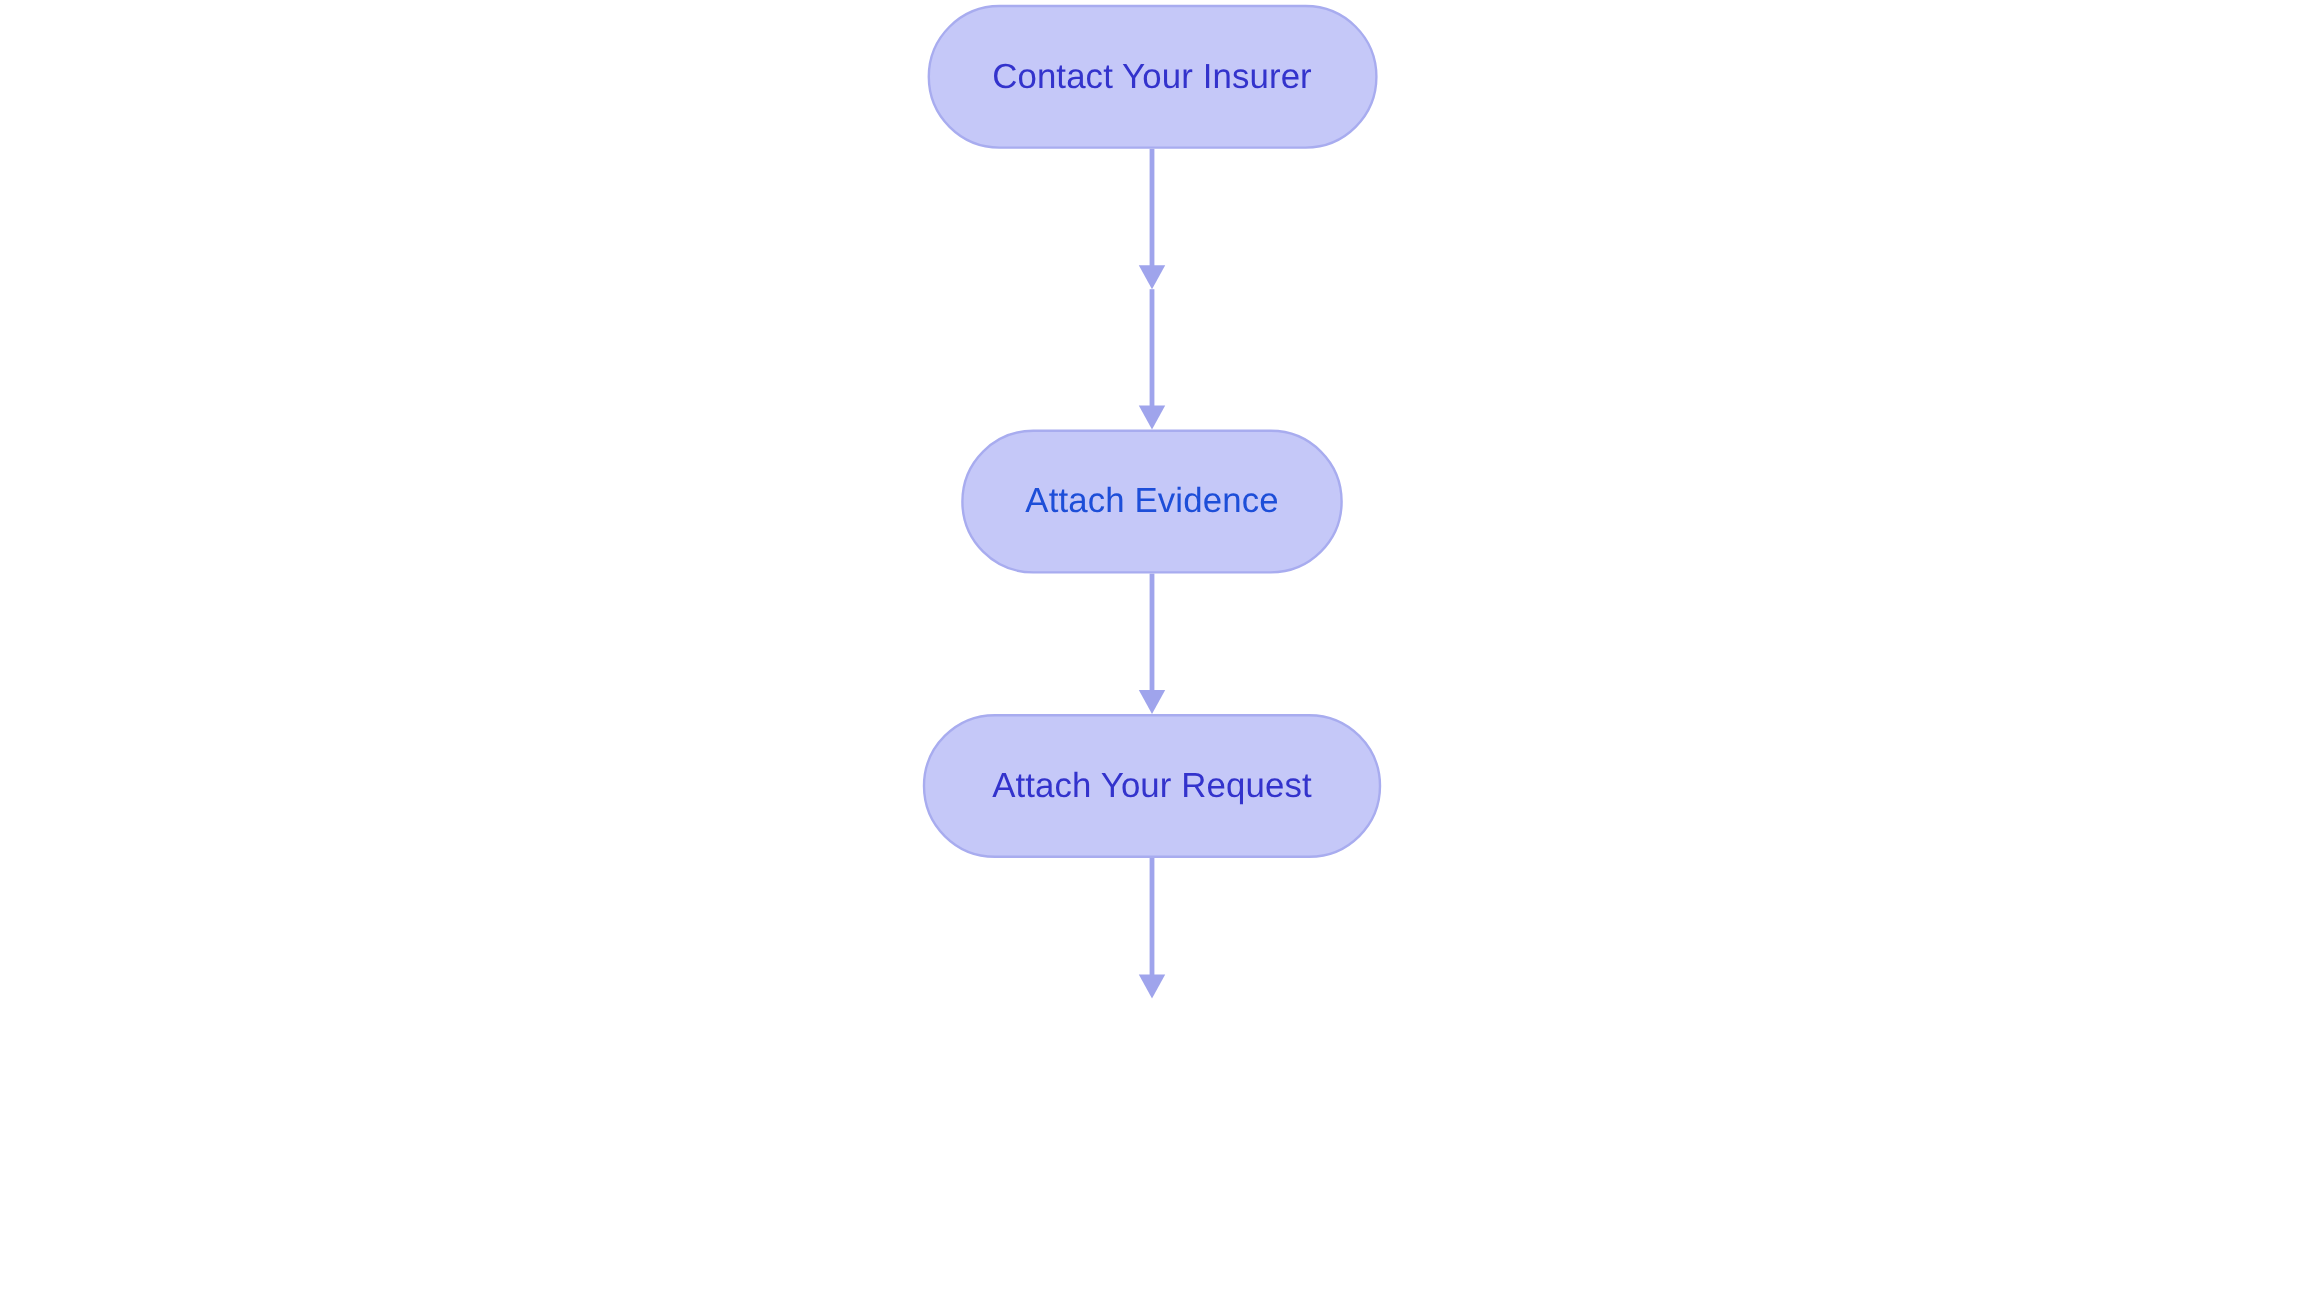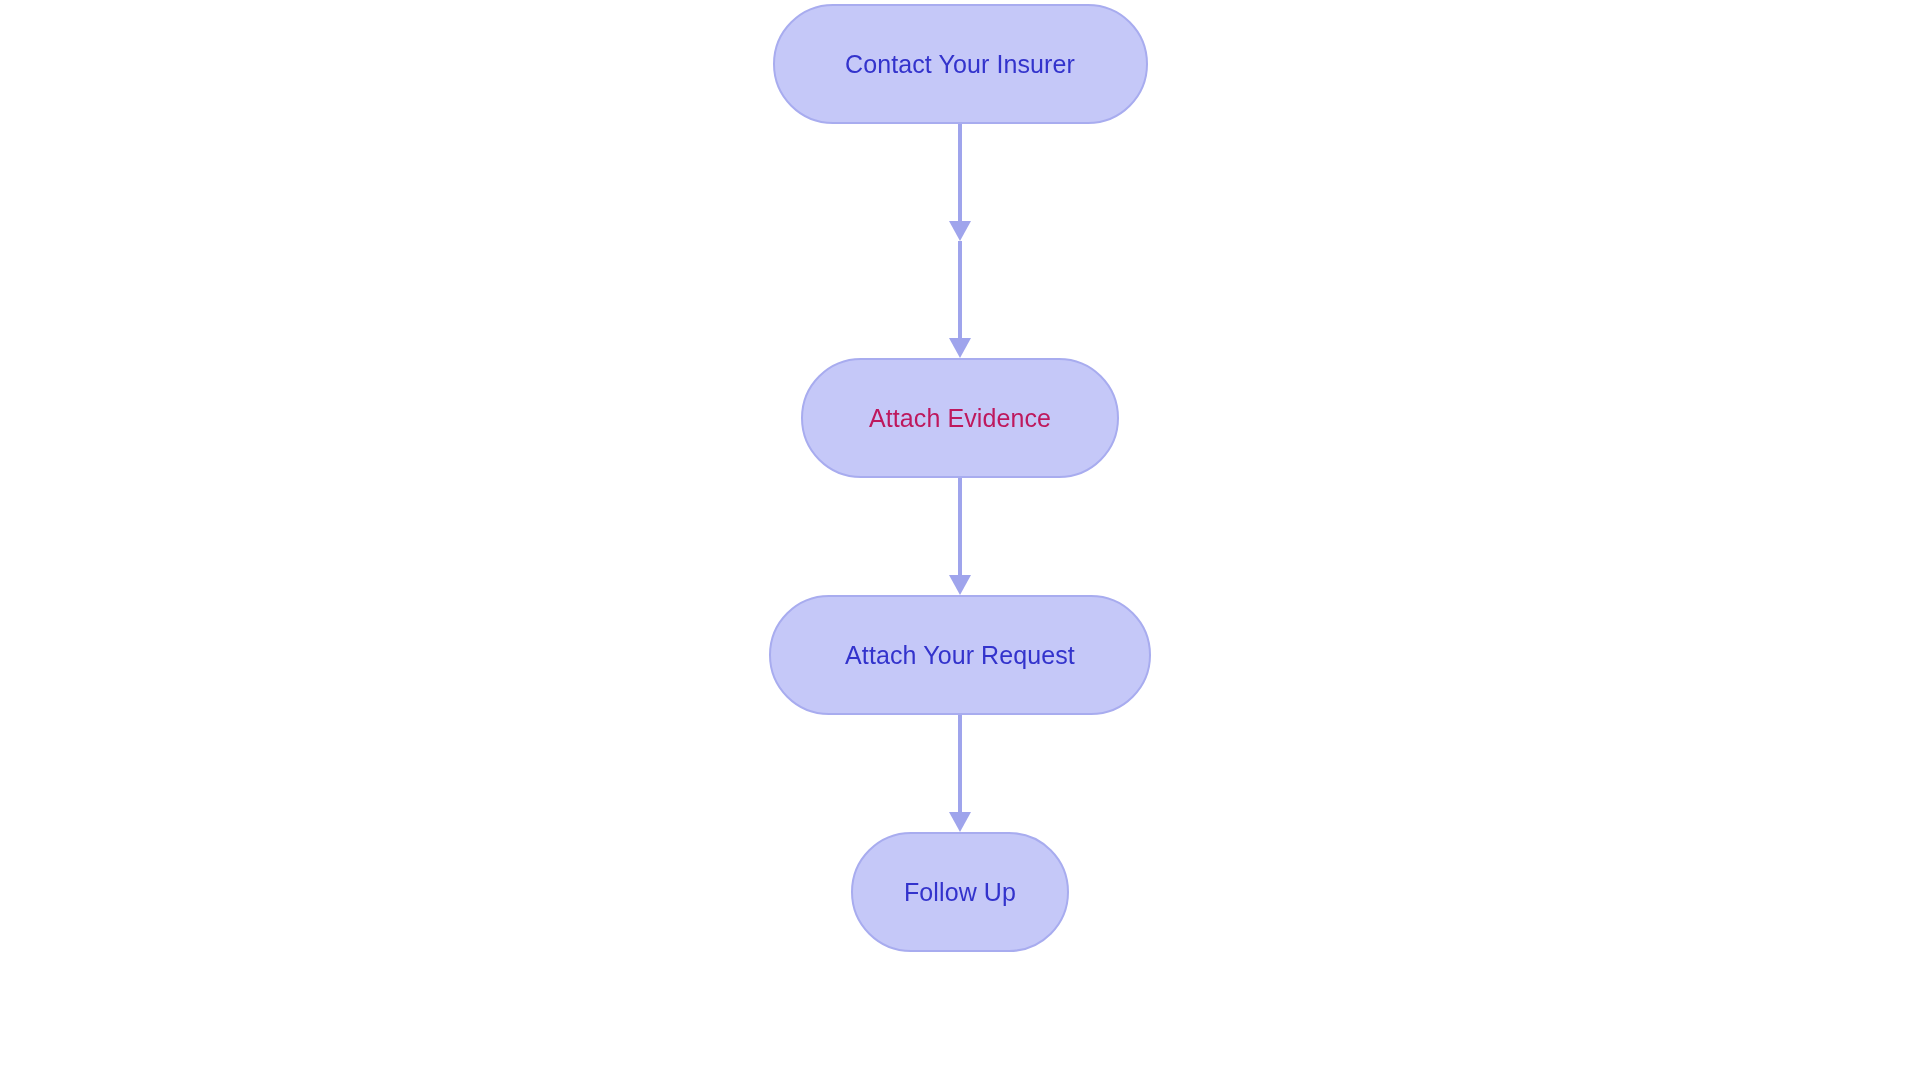--- a/index.html
+++ b/index.html
@@ -35,21 +35,21 @@
 
   .flow-node {
     box-sizing: border-box;
     display: flex;
     align-items: center;
     justify-content: center;
     background: #c5c8f8;
     border: 2px solid #a8acef;
     border-radius: 999px;
     color: #3333cc;
-    font-size: 25px;
+    font-size: 29px;
     font-weight: 400;
     letter-spacing: 0.1px;
     line-height: 1;
     white-space: nowrap;
     text-align: center;
     position: relative;
     margin-left: 0;
     margin-right: 0;
   }
 
@@ -94,36 +94,33 @@
       <div class="conn-line" style="background: rgb(159, 164, 236);"></div>
       <div class="conn-head" style="border-top-color: rgb(159, 164, 236);"></div>
     </div>
 
 
     <div class="flow-connector" id="conn-2" style="height: 117px;">
       <div class="conn-line" style="background: rgb(159, 164, 236);"></div>
       <div class="conn-head" style="border-top-color: rgb(159, 164, 236);"></div>
     </div>
 
-    <div class="flow-node" id="node-3" style="width: 318px; height: 120px; background: rgb(197, 200, 248); border-color: rgb(168, 172, 239); color: #be185d; text-align: center;">
+    <div class="flow-node" id="node-3" style="width: 318px; height: 120px; background: rgb(197, 200, 248); border-color: rgb(168, 172, 239); color: #1d4ed8; text-align: center;">
       <span class="node-label">Attach Evidence</span>
     </div>
 
     <div class="flow-connector" id="conn-3" style="height: 117px;">
       <div class="conn-line" style="background: rgb(159, 164, 236);"></div>
       <div class="conn-head" style="border-top-color: rgb(159, 164, 236);"></div>
     </div>
 
     <div class="flow-node" id="node-4" style="width: 382px; height: 120px; background: rgb(197, 200, 248); border-color: rgb(168, 172, 239); color: rgb(51, 51, 204);">
       <span class="node-label">Attach Your Request</span>
     </div>
 
     <div class="flow-connector" id="conn-4" style="height: 117px;">
       <div class="conn-line" style="background: rgb(159, 164, 236);"></div>
       <div class="conn-head" style="border-top-color: rgb(159, 164, 236);"></div>
     </div>
 
-    <div class="flow-node" id="node-5" style="width: 218px; height: 120px; background: rgb(197, 200, 248); border-color: rgb(168, 172, 239); color: rgb(51, 51, 204);">
-      <span class="node-label">Follow Up</span>
-    </div>
 
   </div>
 </div>
 
 </body></html>

